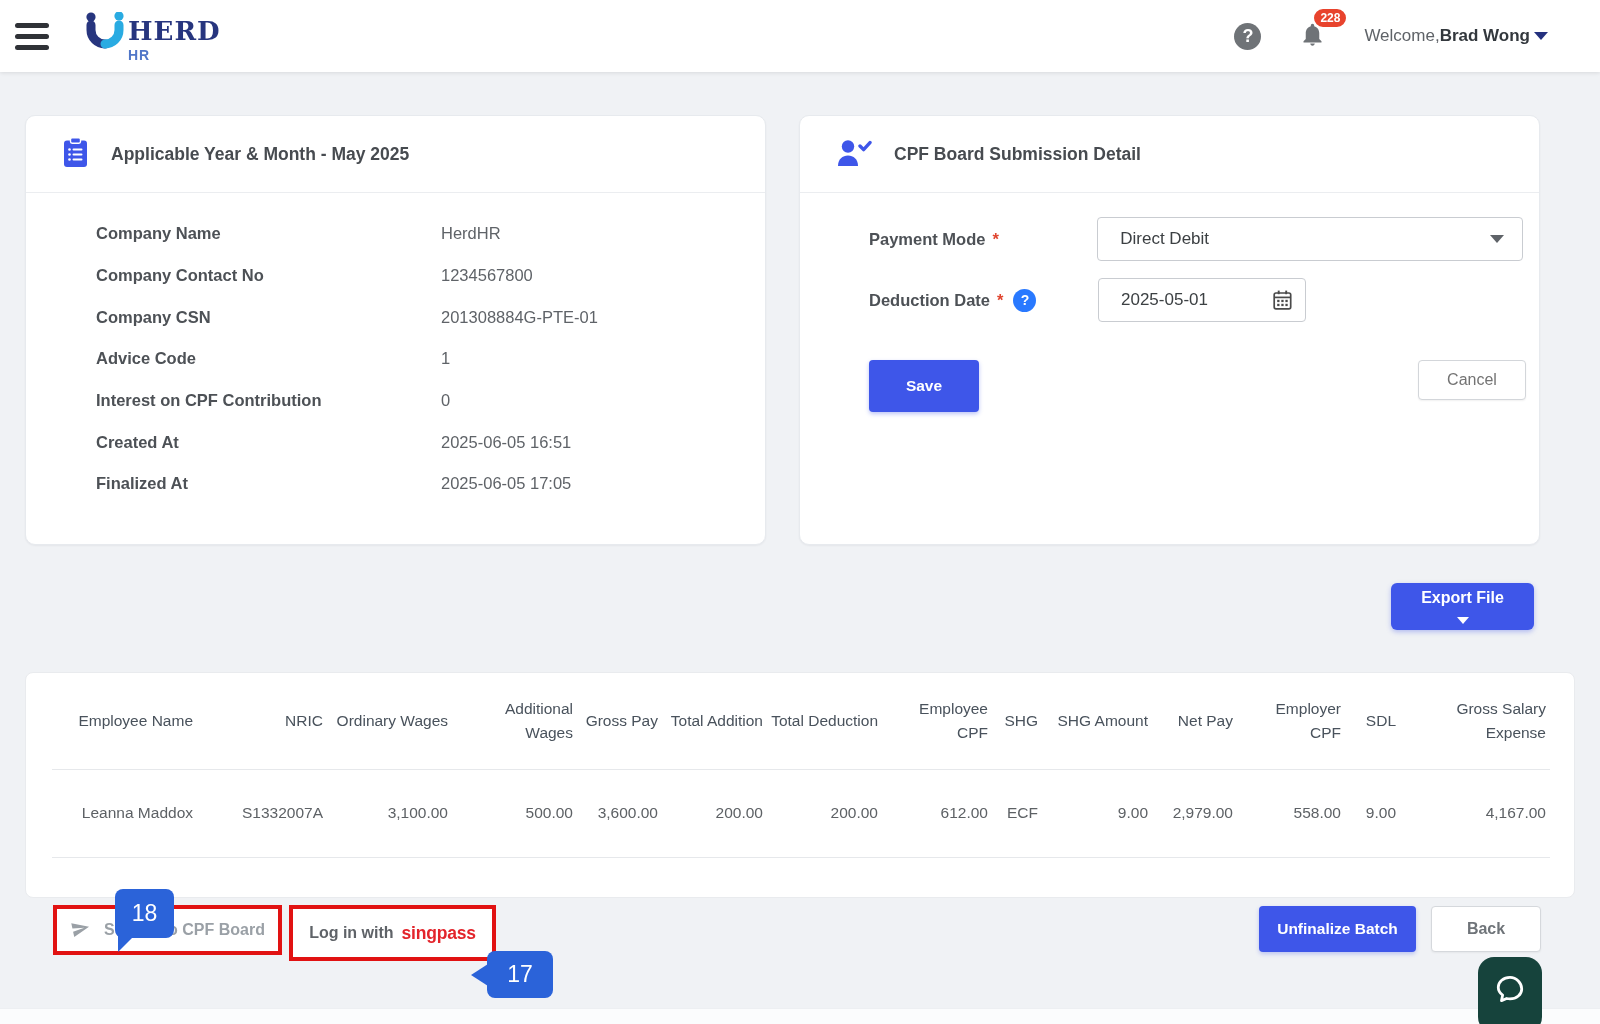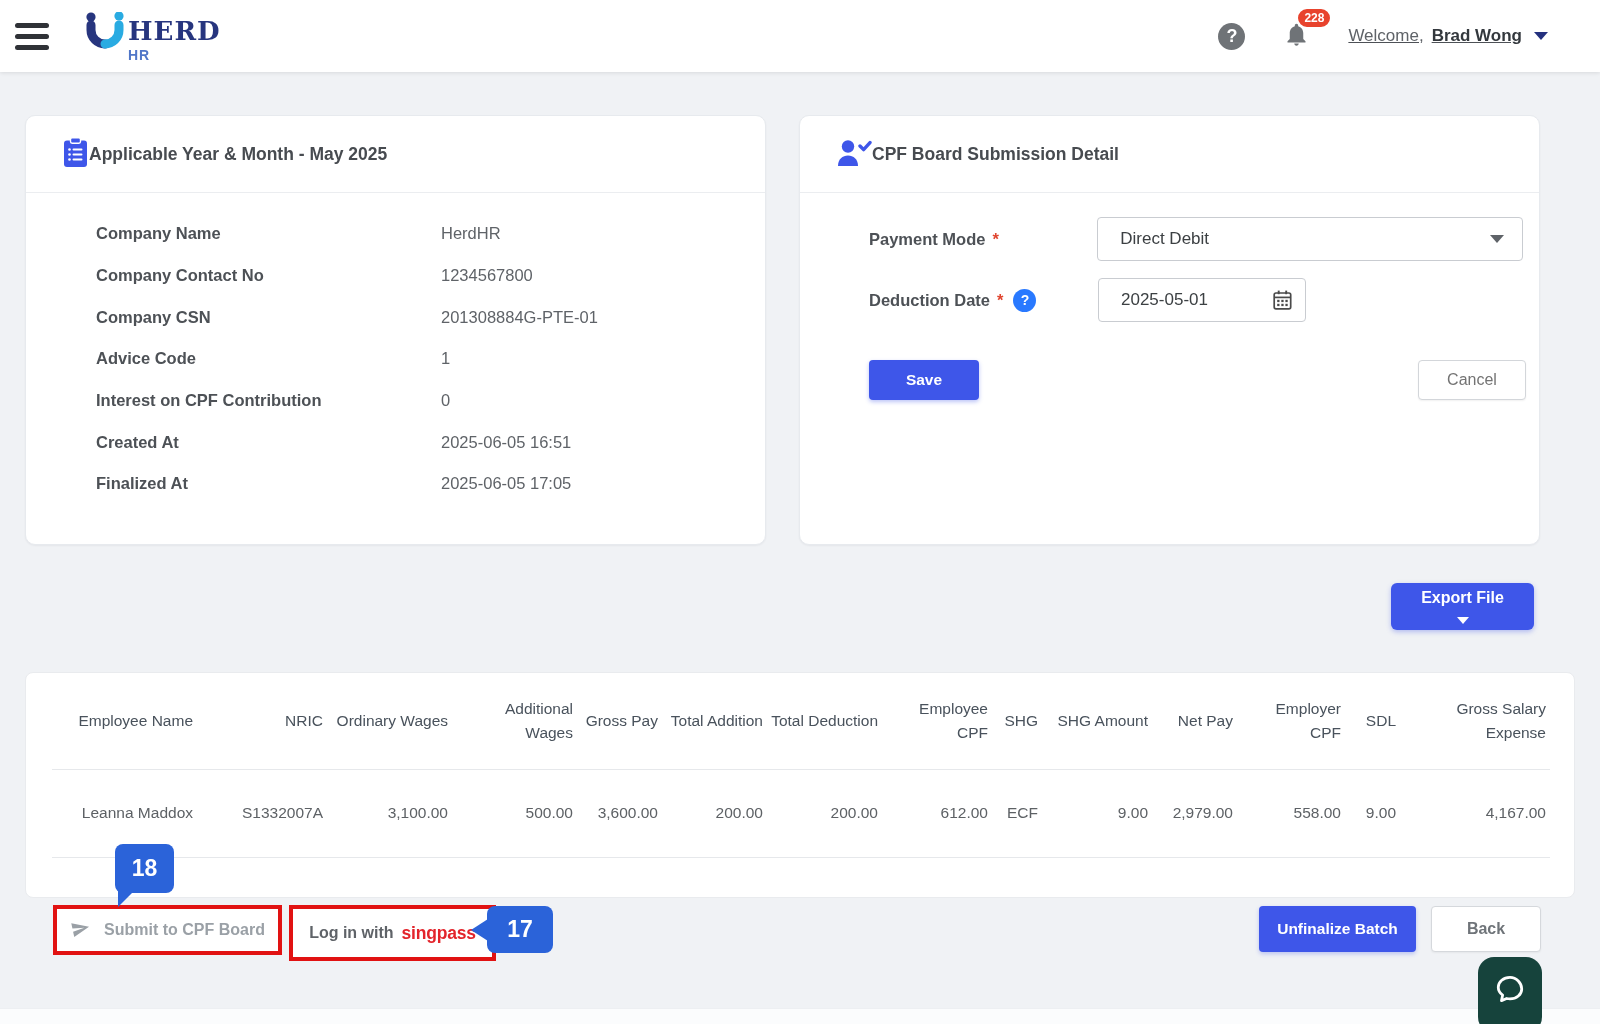--- a/index.html
+++ b/index.html
@@ -23,30 +23,30 @@
   .brand-text { display:flex; flex-direction:column; margin-top:6px; }
   .brand-name { font-family:"DejaVu Serif", serif; font-weight:bold; font-size:26px; letter-spacing:1px; color:#27357e; line-height:1; }
   .brand-sub  { font-weight:bold; font-size:14px; letter-spacing:1px; color:#5076c8; margin-top:3px; }
 
   .topbar-right { position:absolute; right:52px; top:0; height:72px; display:flex; align-items:center; gap:38px; }
   .help-circle { width:27px; height:27px; border-radius:50%; background:#6f7377; color:#fff;
     font-weight:bold; font-size:18px; display:flex; align-items:center; justify-content:center; cursor:pointer; }
   .bell-wrap { position:relative; cursor:pointer; }
   .notif-badge { position:absolute; top:-14px; left:13px; background:#e8432d; color:#fff;
     font-size:12px; font-weight:bold; border-radius:11px; padding:2px 6px; border:2px solid #fff; }
-  .welcome { display:flex; align-items:center; gap:8px; font-size:17px; cursor:pointer;text-decoration:underline; }
+  .welcome { display:flex; align-items:center; font-size:17px; cursor:pointer; }
   .welcome-prefix { color:#5f6368; }
   .welcome-name { color:#33383d; font-weight:bold; }
   .caret-down-navy { width:0; height:0; border-left:7px solid transparent; border-right:7px solid transparent; border-top:8px solid #24317e; margin-left:4px; }
 
   
   .card { position:absolute; background:#fff; border:1px solid #e7eaee; border-radius:10px; box-shadow:0 1px 2px rgba(16,24,40,.05); }
   #card-left  { left:25px;  top:115px; width:741px; height:430px; }
   #card-right { left:799px; top:115px; width:741px; height:430px; }
-  .card-header { height:77px; display:flex; align-items:center; padding-left:36px; border-bottom:1px solid #ebedf0; }
+  .card-header { height:77px; display:flex; align-items:center; gap:22px; padding-left:36px; border-bottom:1px solid #ebedf0; }
   .card-title { font-size:17.5px; font-weight:bold; color:#474b50; }
 
   .left-body { padding:20px 0 0 70px; }
   .info-row { display:flex; align-items:center; height:41.7px; }
   .info-label { width:345px; font-weight:bold; font-size:16.5px; color:#4d5156; }
   .info-value { font-size:16.5px; color:#5f6368; }
 
   .right-body { padding:24px 16px 0 69px; }
   .form-row { display:flex; align-items:center; }
   .form-label { width:229px; font-weight:bold; font-size:16.5px; color:#4d5156; display:flex; align-items:center; gap:7px; }
@@ -55,21 +55,21 @@
     font-size:14px; display:flex; align-items:center; justify-content:center; cursor:pointer; margin-left:3px; }
   .select-box { width:427px; height:44px; border:1px solid #c9ccd1; border-radius:4px; background:#fff;
     display:flex; align-items:center; justify-content:space-between; padding:0 18px 0 22px; cursor:pointer;
     font-size:17px; color:#3c4043; }
   .caret-down-gray { width:0; height:0; border-left:7px solid transparent; border-right:7px solid transparent; border-top:8px solid #5f6368; }
   .date-wrap { position:relative; }
   .date-input { width:208px; height:44px; border:1px solid #c9ccd1; border-radius:4px; background:#fff;
     padding:0 40px 0 22px; font-size:17px; color:#3c4043; font-family:"Liberation Sans",sans-serif; outline:none; }
   .date-cal-icon { position:absolute; right:14px; top:12px; cursor:pointer; }
   .btn-row { width:657px; margin-top:38px; display:flex; justify-content:space-between; }
-  .btn-save { width:110px; height:40px; background:#3e56e9; border:none; border-radius:4px; color:#fff;
+  .btn-save { width:110px; height:52px; background:#3e56e9; border:none; border-radius:4px; color:#fff;
     font-weight:bold; font-size:15.5px; cursor:pointer; box-shadow:0 2px 4px rgba(62,86,233,.35); font-family:inherit;text-align:center; }
   .btn-cancel { width:108px; height:40px; background:#fff; border:1px solid #d3d6da; border-radius:4px; color:#737373;
     font-size:16px; cursor:pointer; box-shadow:0 1px 2px rgba(0,0,0,.06); font-family:inherit; }
 
   
   .btn-export { position:absolute; left:1391px; top:583px; width:143px; height:47px; background:#3e56e9;
     border:none; border-radius:6px; color:#fff; font-weight:bold; font-size:16px; display:flex; align-items:center;
     justify-content:center; gap:10px; cursor:pointer; box-shadow:0 2px 5px rgba(62,86,233,.35); font-family:inherit;flex-direction:column; }
   .caret-down-white { width:0; height:0; border-left:6px solid transparent; border-right:6px solid transparent; border-top:7px solid #fff; }
 
@@ -85,22 +85,22 @@
 
   
   .redbox { position:absolute; border:4px solid #e11212; background:#fff; display:flex; align-items:center;
     justify-content:center; cursor:pointer;margin-left:22px; }
   #redbox-submit { left:31px; top:905px; width:229px; height:50px; gap:13px; }
   .submit-label { color:#9aa0a6; font-size:16px; font-weight:bold; }
   #redbox-login { left:267px; top:905px; width:207px; height:56px; gap:8px; }
   .login-prefix { color:#5f6368; font-weight:bold; font-size:16px; }
   .singpass { color:#e3242b; font-weight:bold; font-size:17.5px; letter-spacing:-.2px; }
 
-  .callout { position:absolute; background:#2b63d9; border-radius:8px; color:#fff; font-weight:bold; font-size:23px;
-    display:flex; align-items:center; justify-content:center; z-index:15; }
+  .callout { position:absolute; background:#2b63d9; border-radius:8px; color:#fff; font-weight:normal; font-size:23px;
+    display:flex; align-items:center; justify-content:center; z-index:15;margin-top:45px; }
   #callout-18 { left:115px; top:844px; width:59px; height:49px; }
   #callout-18::after { content:''; position:absolute; top:calc(100% - 2px); left:3px;
     border-top:16px solid #2b63d9; border-right:16px solid transparent; }
   #callout-17 { left:487px; top:906px; width:66px; height:47px; }
   #callout-17::before { content:''; position:absolute; right:calc(100% - 1px); top:50%; transform:translateY(-50%);
     border-right:17px solid #2b63d9; border-top:11px solid transparent; border-bottom:11px solid transparent; }
 
   .btn-unfinalize { position:absolute; left:1259px; top:906px; width:157px; height:46px; background:#3e56e9;
     border:none; border-radius:4px; color:#fff; font-weight:bold; font-size:15.5px; cursor:pointer; font-family:inherit;
     box-shadow:0 2px 4px rgba(62,86,233,.3); }

